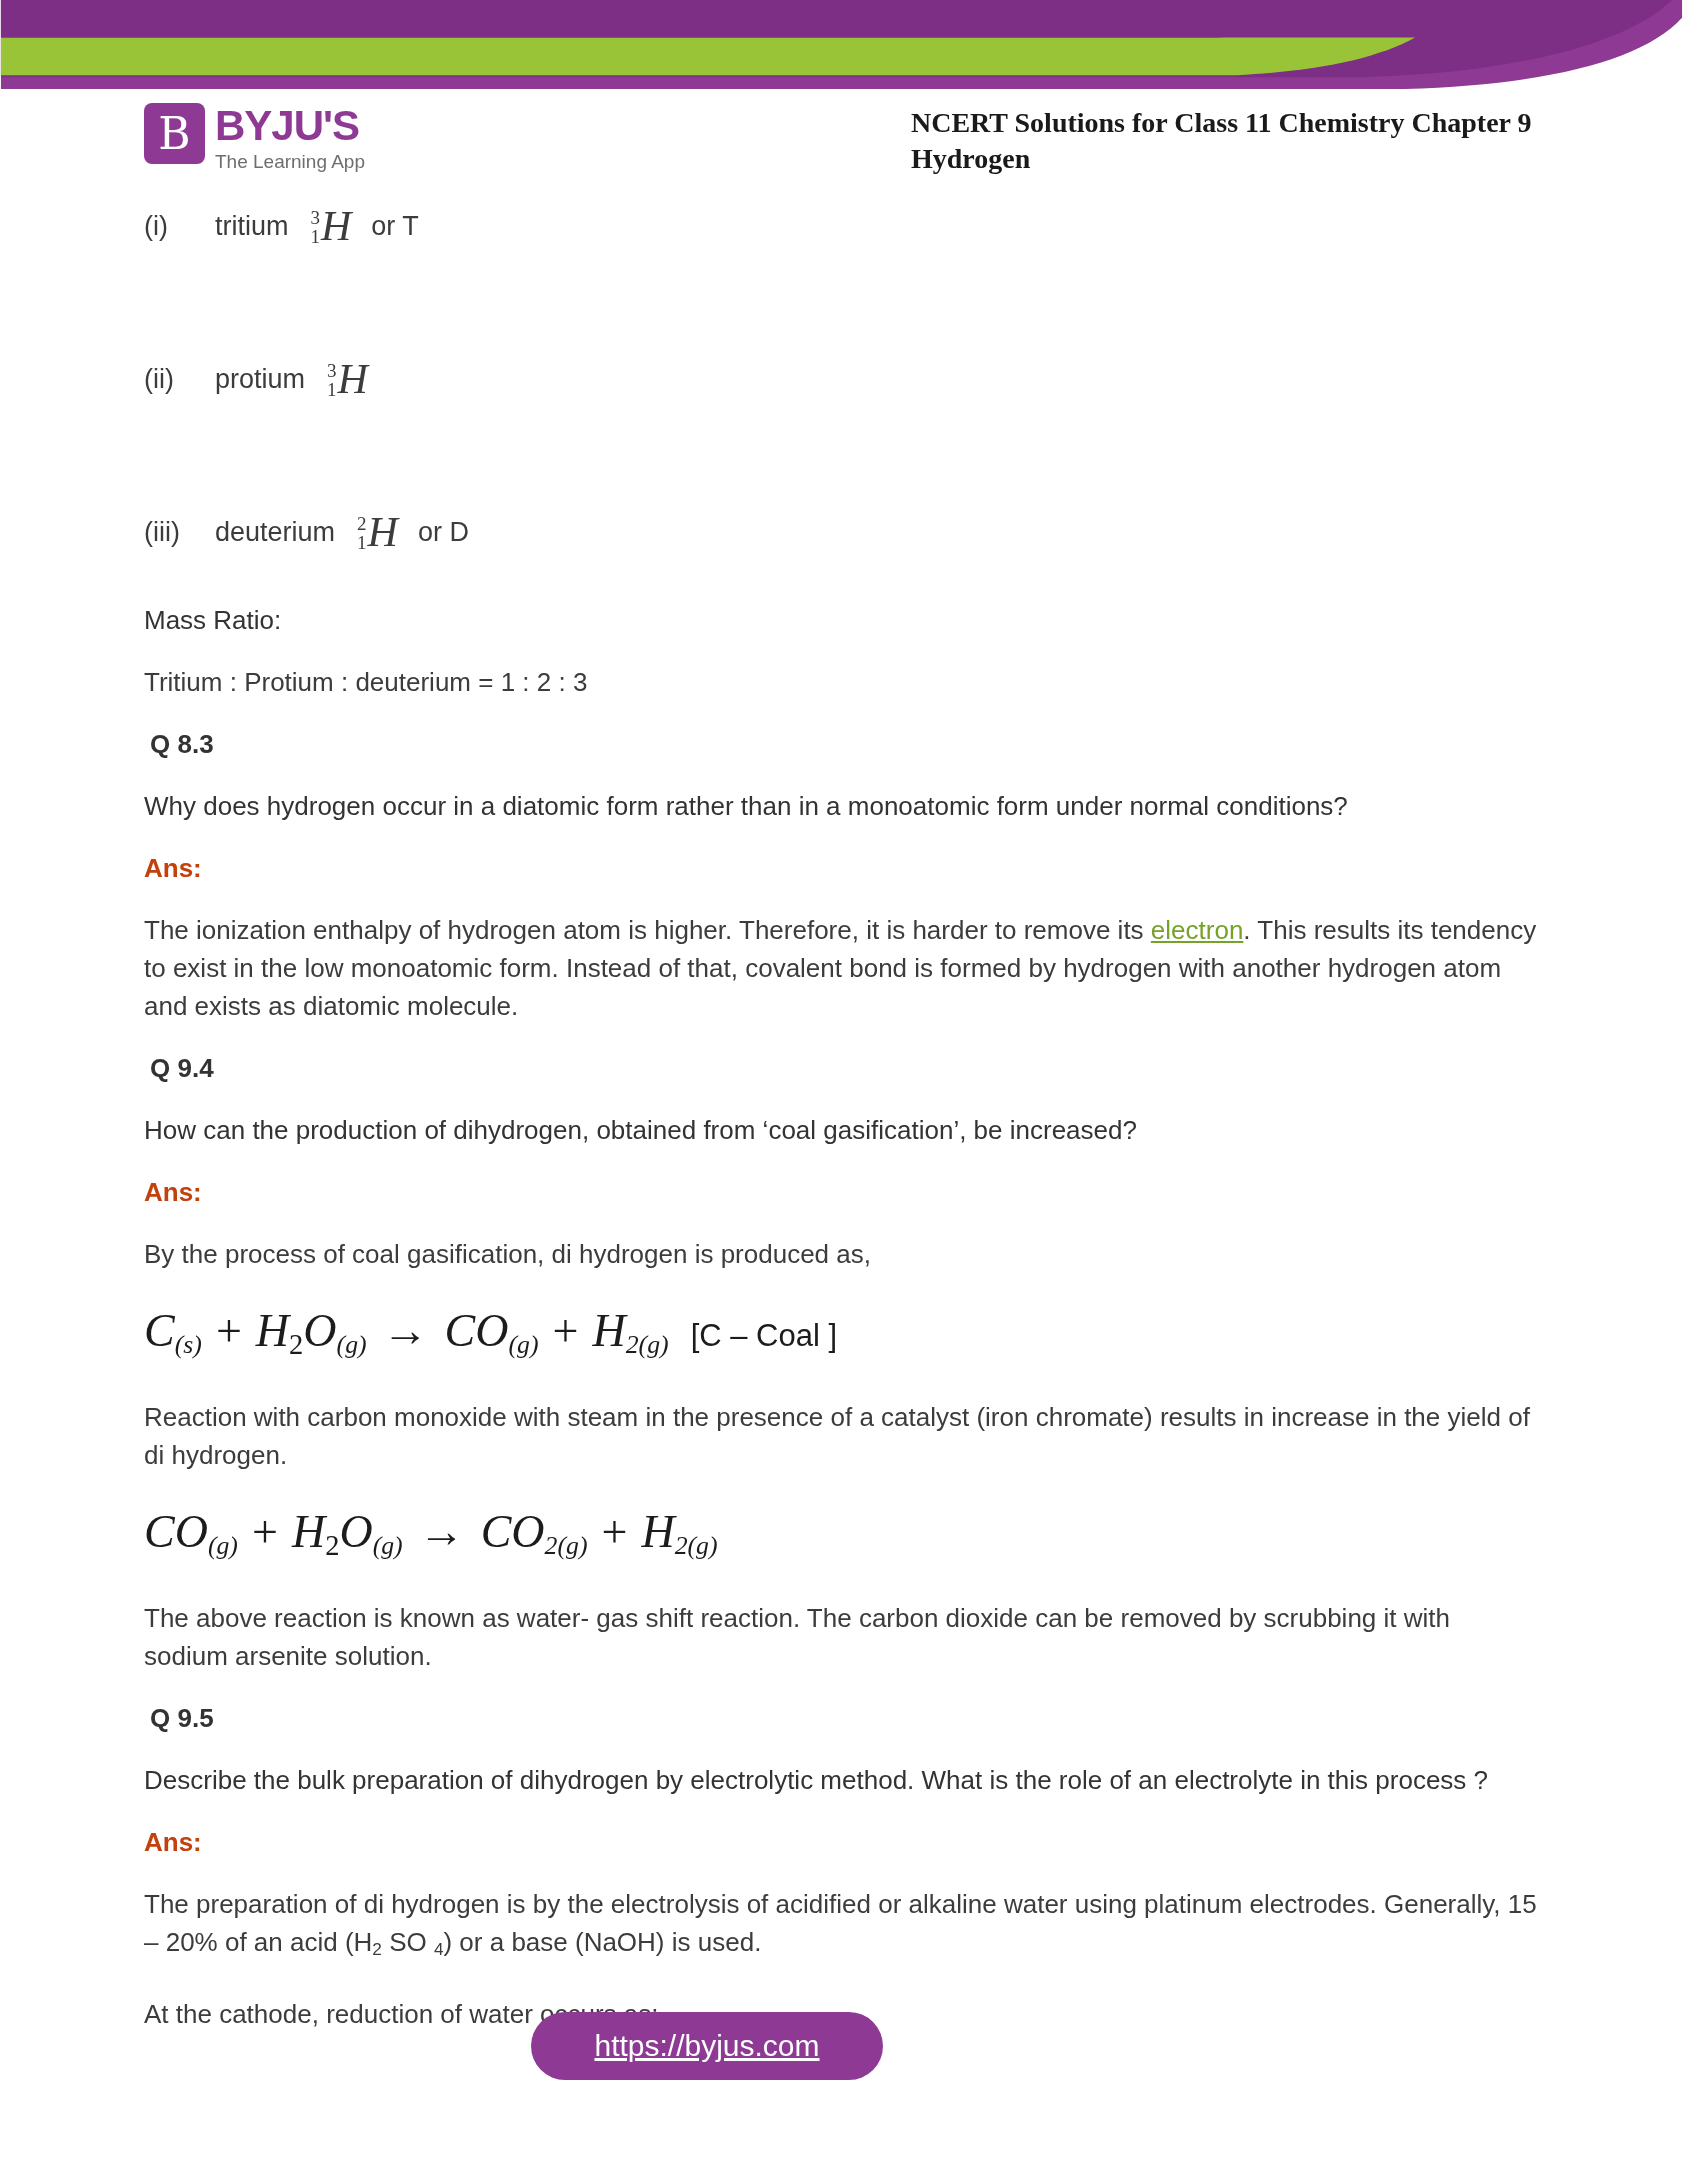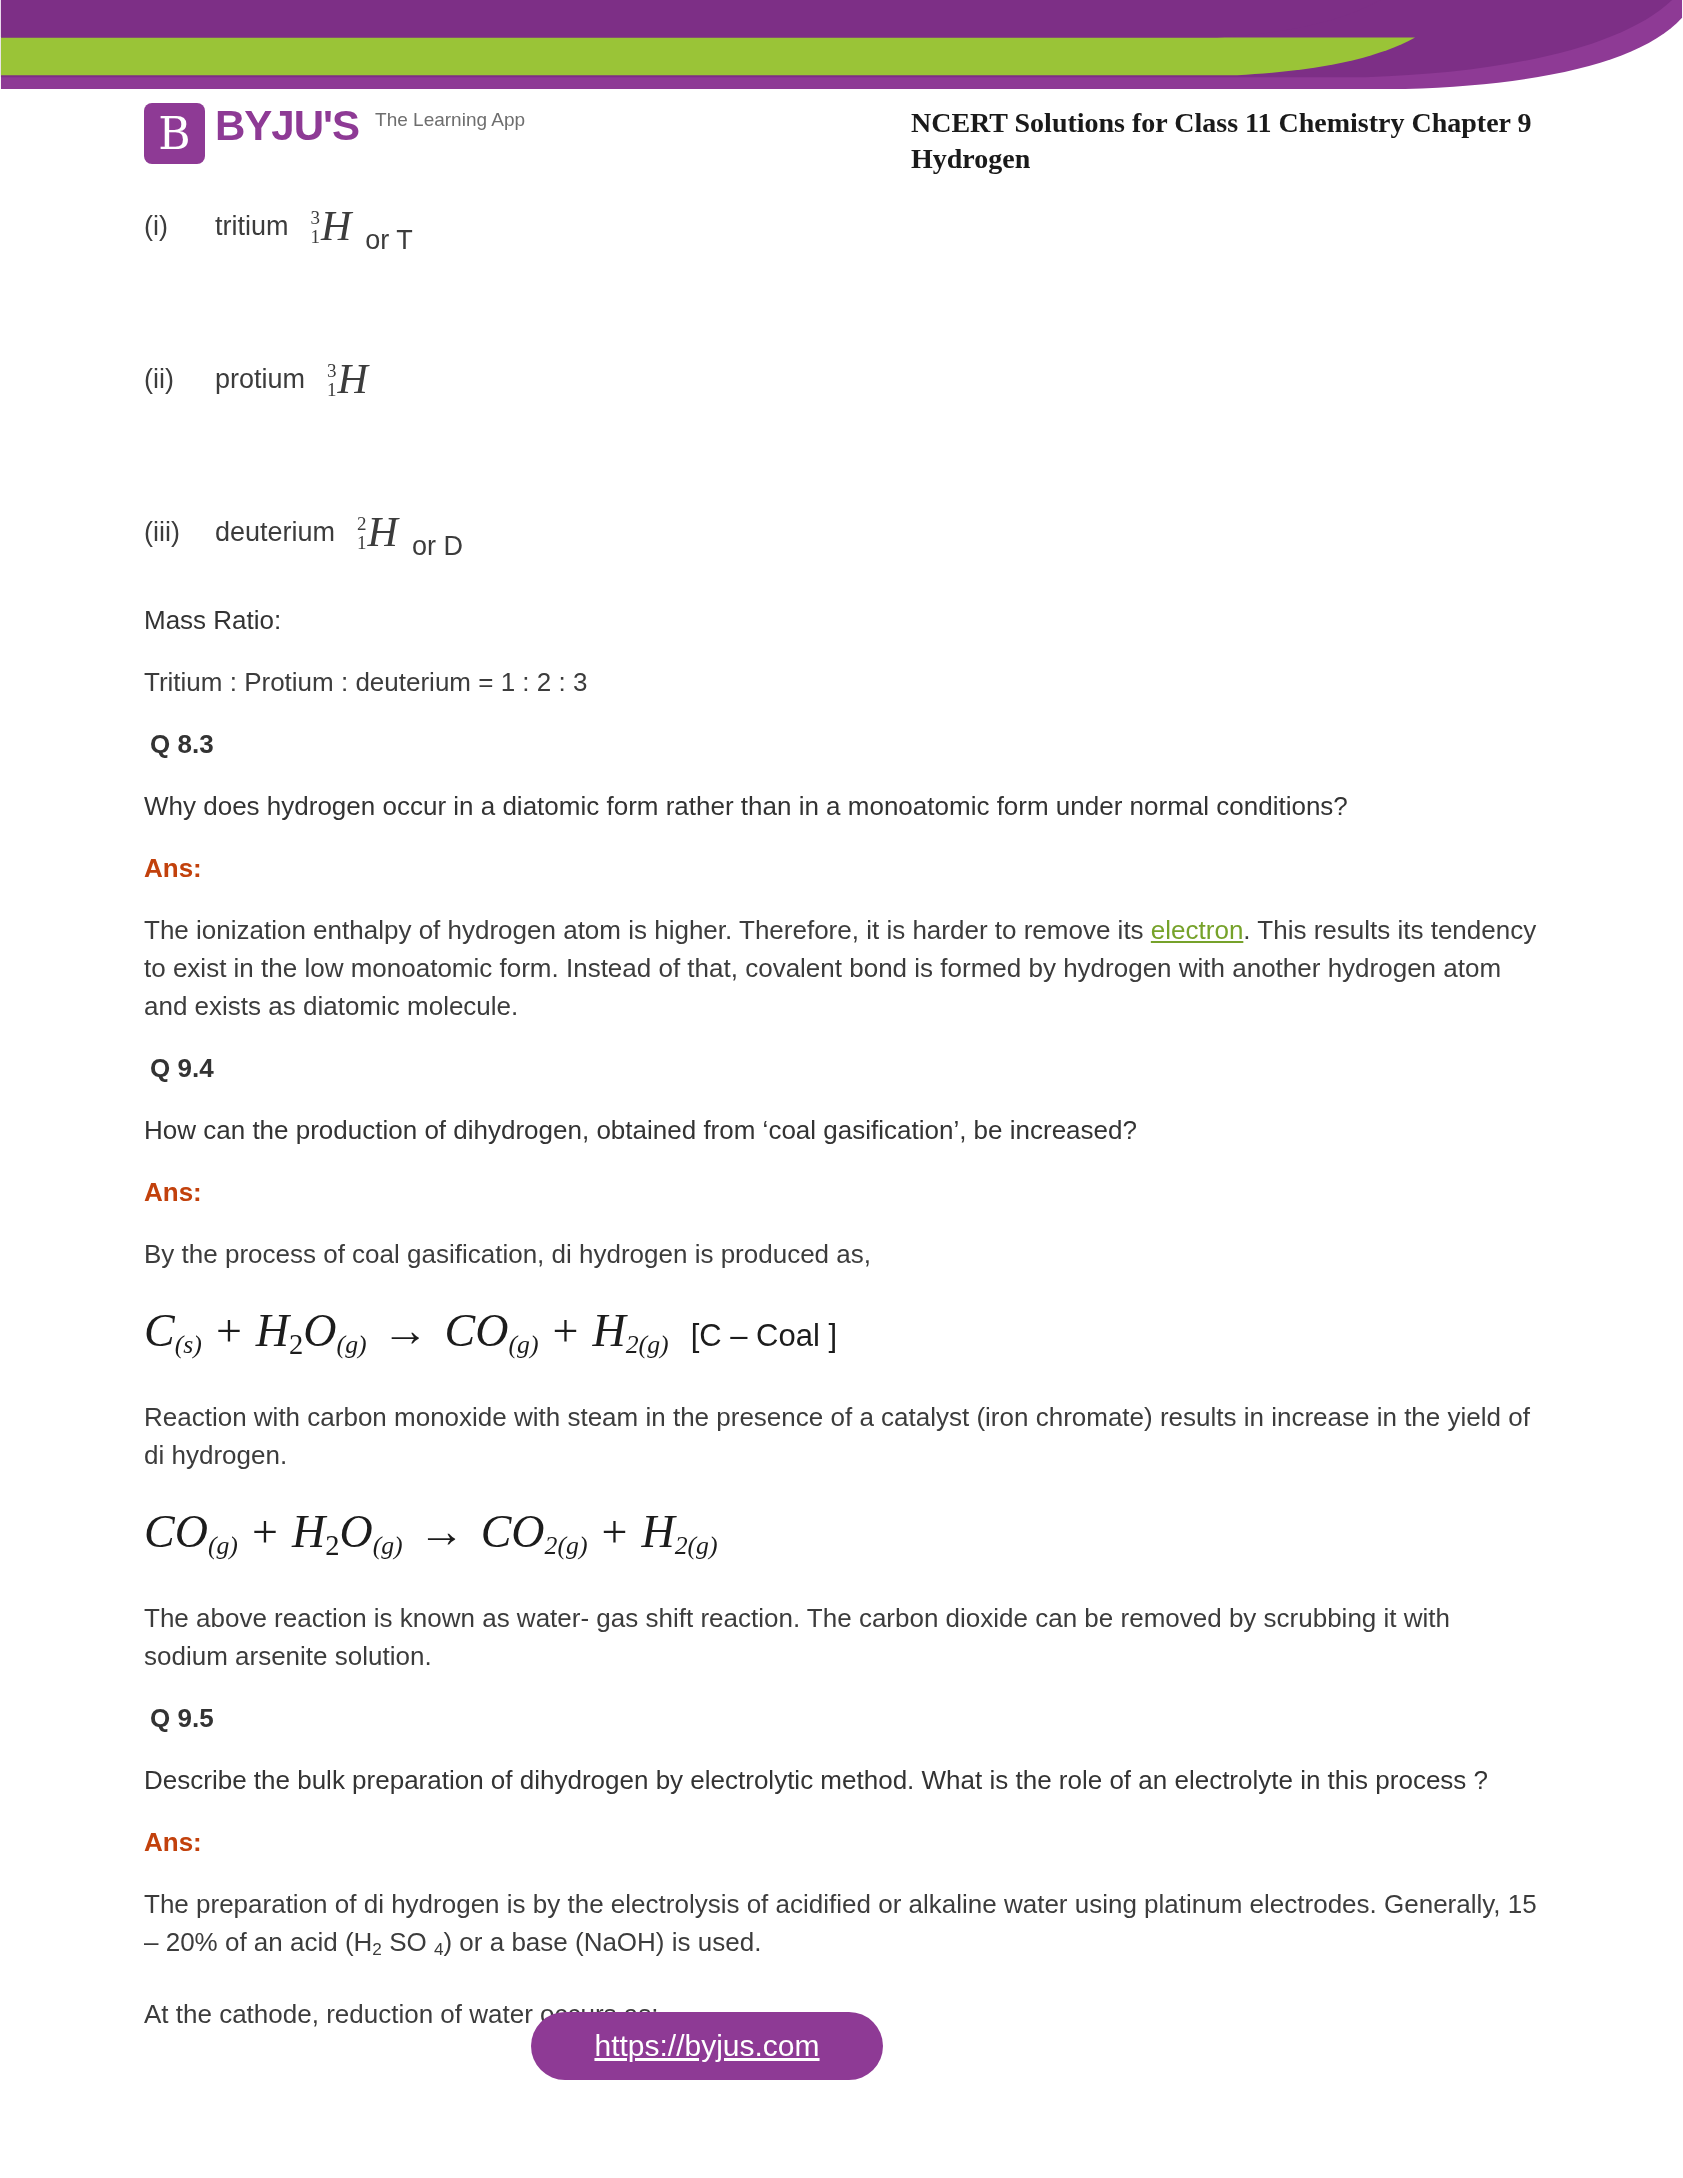--- a/index.html
+++ b/index.html
@@ -67,24 +67,23 @@
     height: 61px;
     color: #ffffff;
     font-family: "DejaVu Serif", serif;
     font-size: 44px;
     line-height: 61px;
     text-align: center;
     font-weight: 400;
   }
   .logo-text {
     display: flex;
-    flex-direction: row;
+    flex-direction: column;
     justify-content: flex-start;
     padding-top: 2px;
-    gap: 16px;
   }
   .logo-word {
     font-family: "Liberation Sans", sans-serif;
     font-weight: bold;
     font-size: 42px;
     letter-spacing: -1px;
     color: #8e3a95;
     line-height: 42px;
   }
   .logo-tag {
@@ -154,23 +153,23 @@
   .nuclide .sym {
     font-family: "Liberation Serif", serif;
     font-style: italic;
     font-size: 42px;
     line-height: 42px;
   }
   .nuclide-suffix {
     font-family: "Liberation Sans", sans-serif;
     font-style: normal;
     font-size: 27px;
-    margin-left: 14px;
-    position: relative;
-    top: 14px;
+    margin-left: 20px;
+    position: relative;
+    top: 0;
   }
 
   .h-bold {
     font-weight: normal;
     font-size: 26px;
     color: #333333;
     margin: 0 0 26px 0;
     line-height: 34px;
   }
   .p-text {

